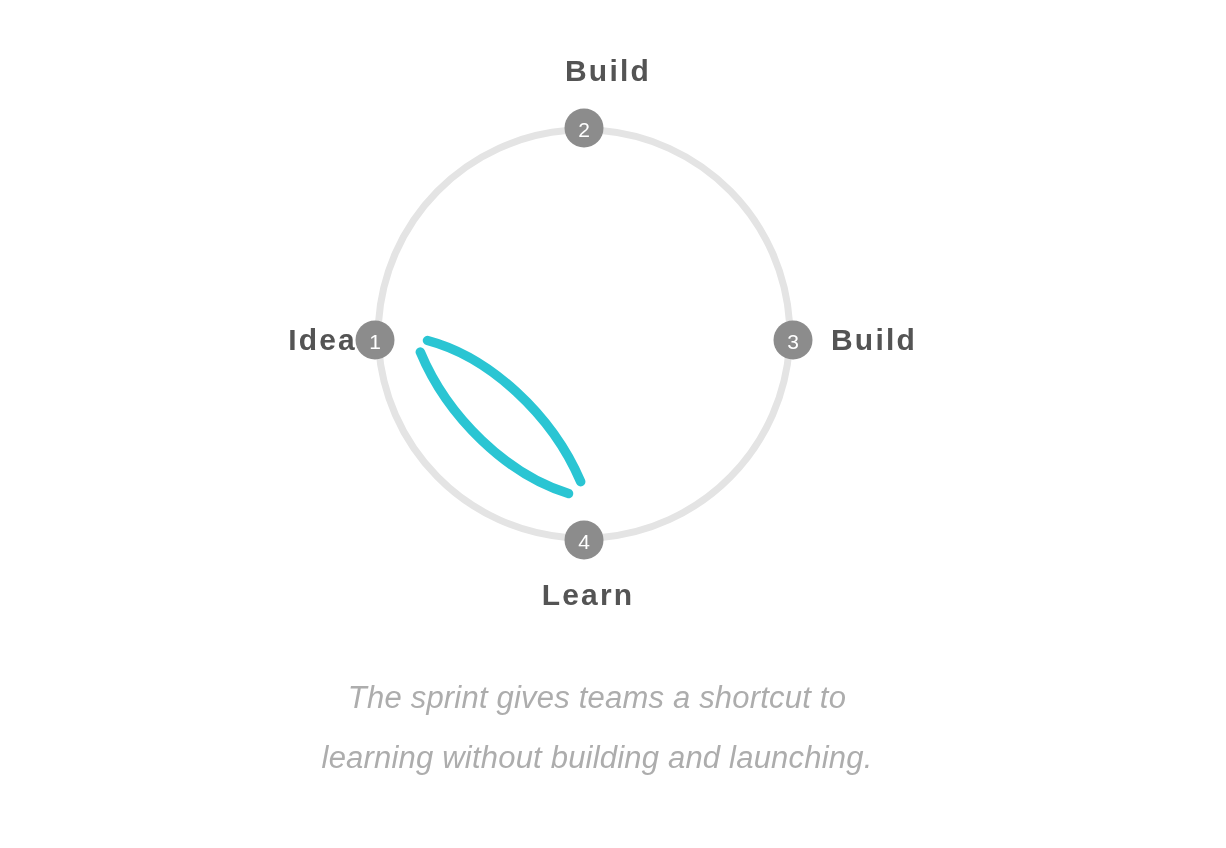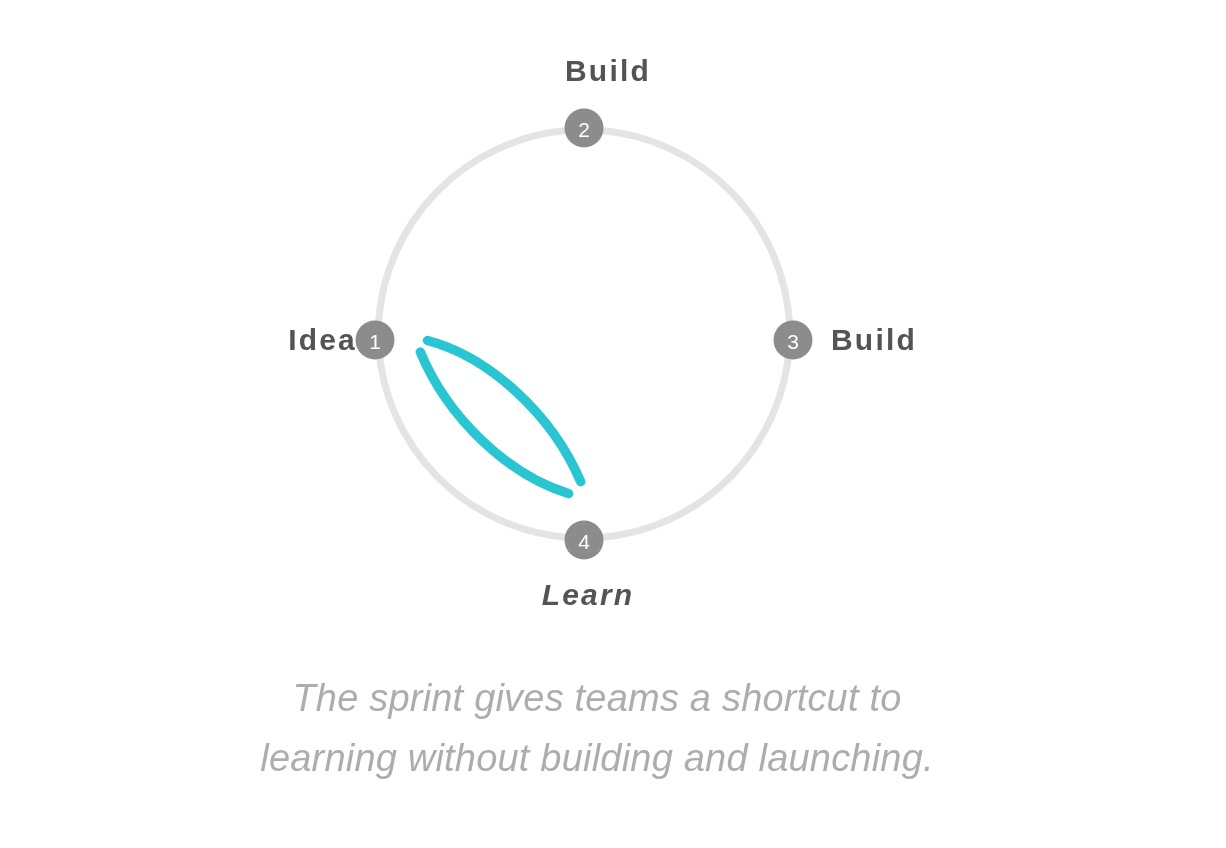--- a/index.html
+++ b/index.html
@@ -77,21 +77,20 @@
     width: 1168px;
     text-align: center;
     padding-left: 24px;
   }
 
   #label-learn {
     left: 0;
     top: 580px;
     width: 1176px;
     text-align: center;
-    font-style: italic;
   }
 
   #label-idea {
     right: 869px;
     top: 325px;
   }
 
   #label-launch {
     left: 831px;
     top: 325px;
@@ -101,21 +100,21 @@
   
   #caption {
     position: absolute;
     left: 0;
     top: 668px;
     width: 1194px;
     text-align: center;
     color: #adadad;
     font-family: "Liberation Sans", sans-serif;
     font-style: italic;
-    font-size: 38px;
+    font-size: 31px;
     font-weight: 400;
     line-height: 60px;
     letter-spacing: 0.2px;
   }
 
   .caption-line {
     display: block;
   }
 </style>
 </head>

